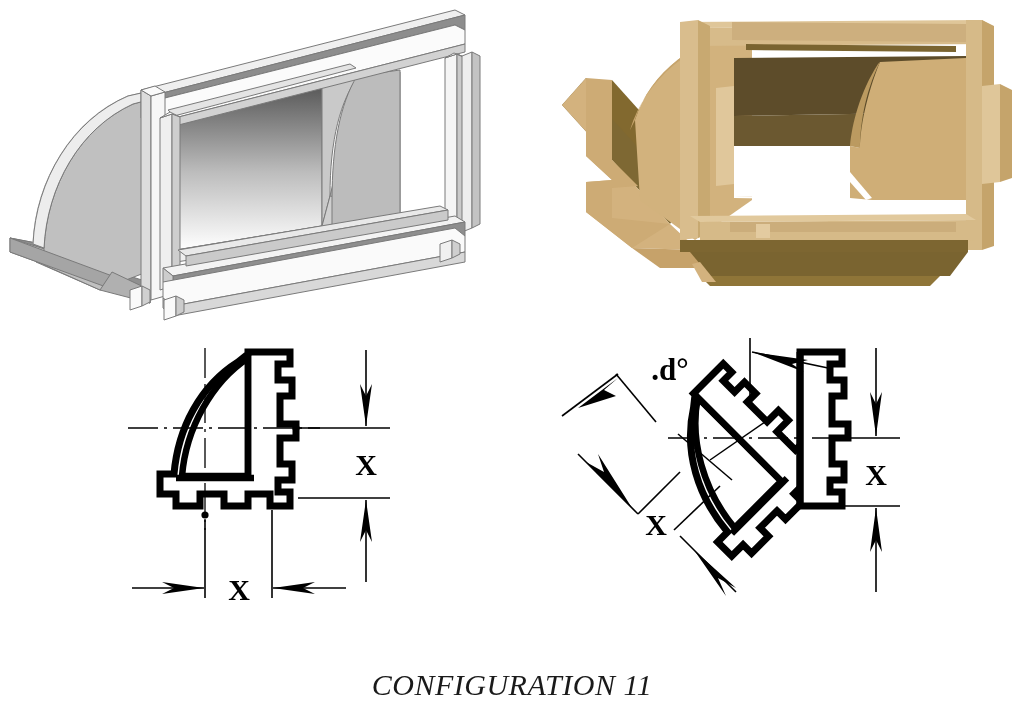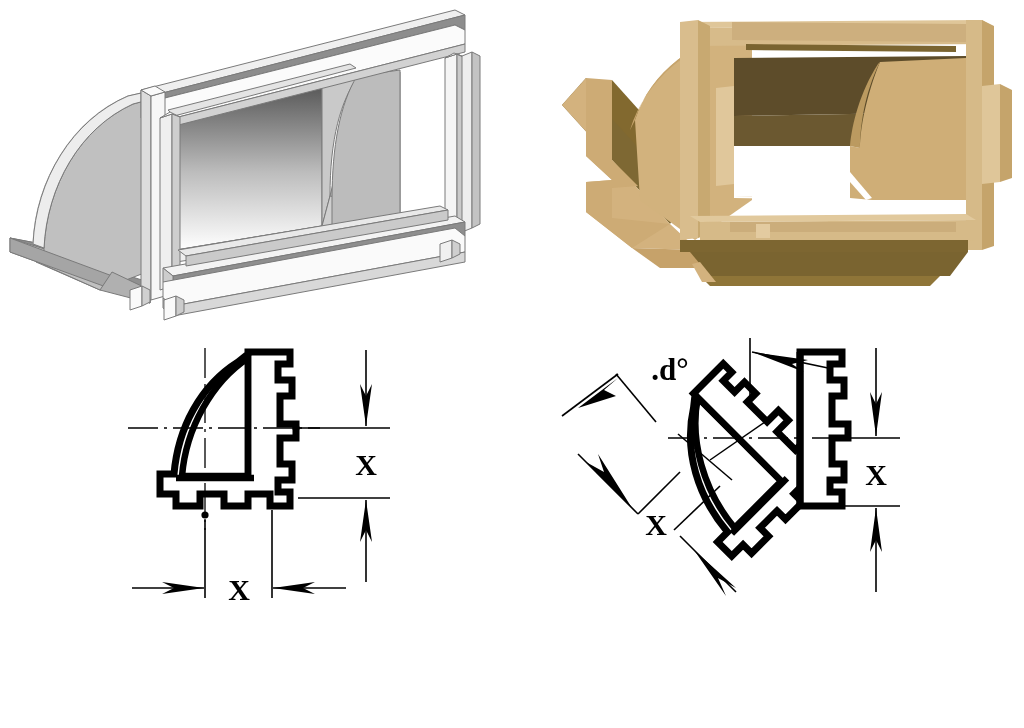--- a/index.html
+++ b/index.html
@@ -300,14 +300,15 @@
       </g>
 
       <text x="110" y="50" text-anchor="middle" font-family="Liberation Serif, serif" font-size="31" font-weight="bold" fill="#000000">.d°</text>
 
       <text x="316" y="155" text-anchor="middle" font-family="Liberation Serif, serif" font-size="30" font-weight="bold" fill="#000000">X</text>
 
       <text x="96" y="205" text-anchor="middle" font-family="Liberation Serif, serif" font-size="30" font-weight="bold" fill="#000000">X</text>
     </svg>
   </div>
 
+  <div class="caption">CONFIGURATION 11</div>
 
 </div>
 
 </body></html>

